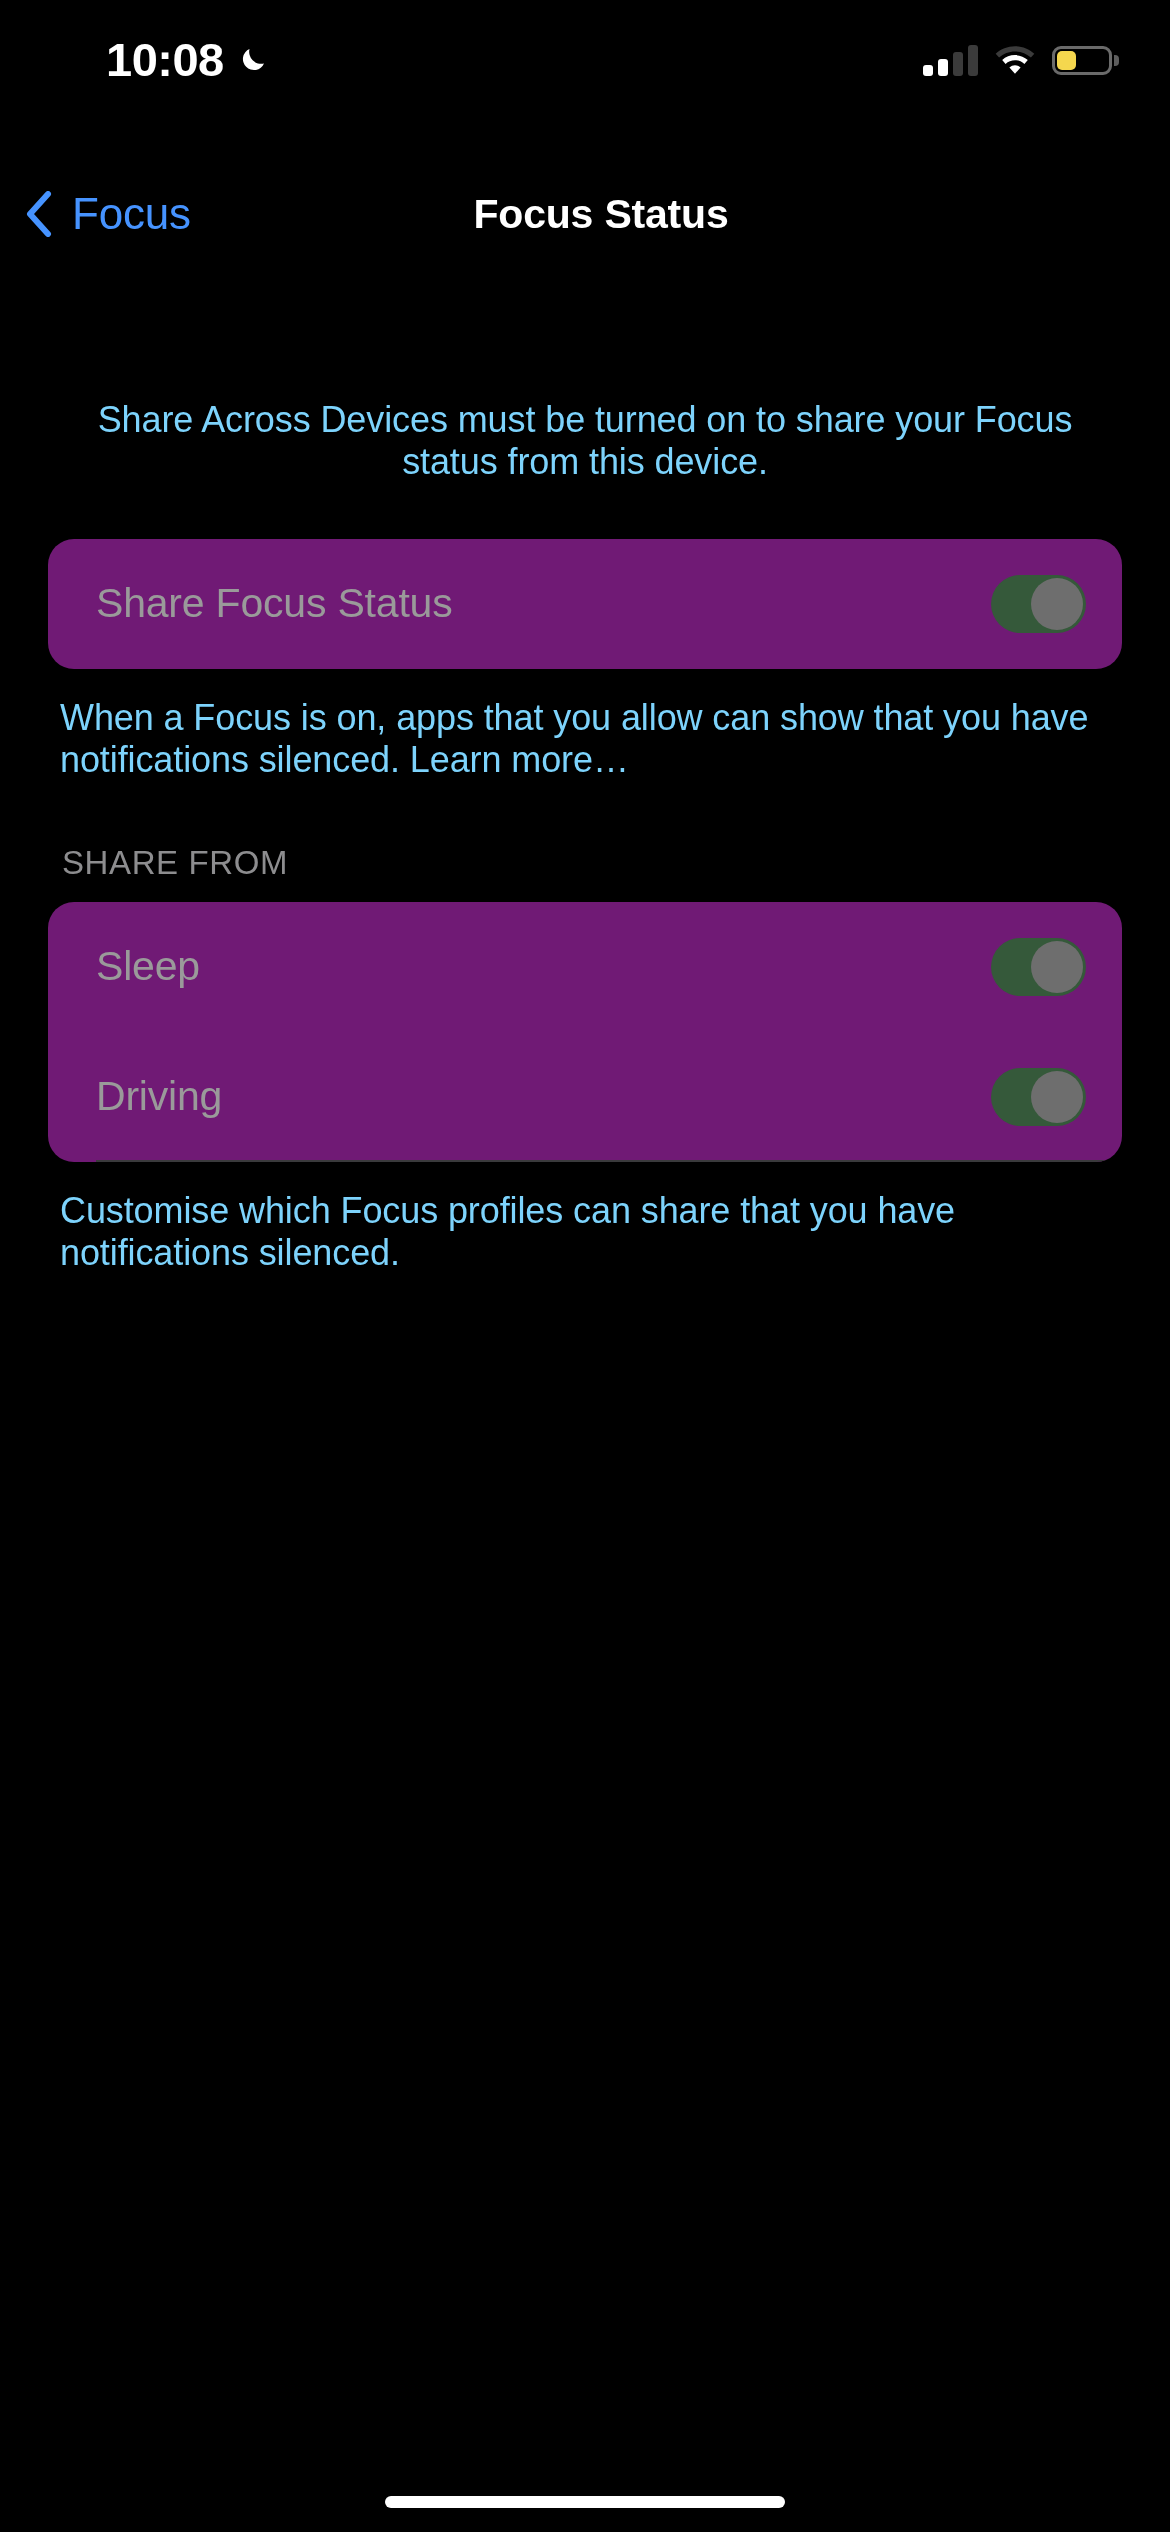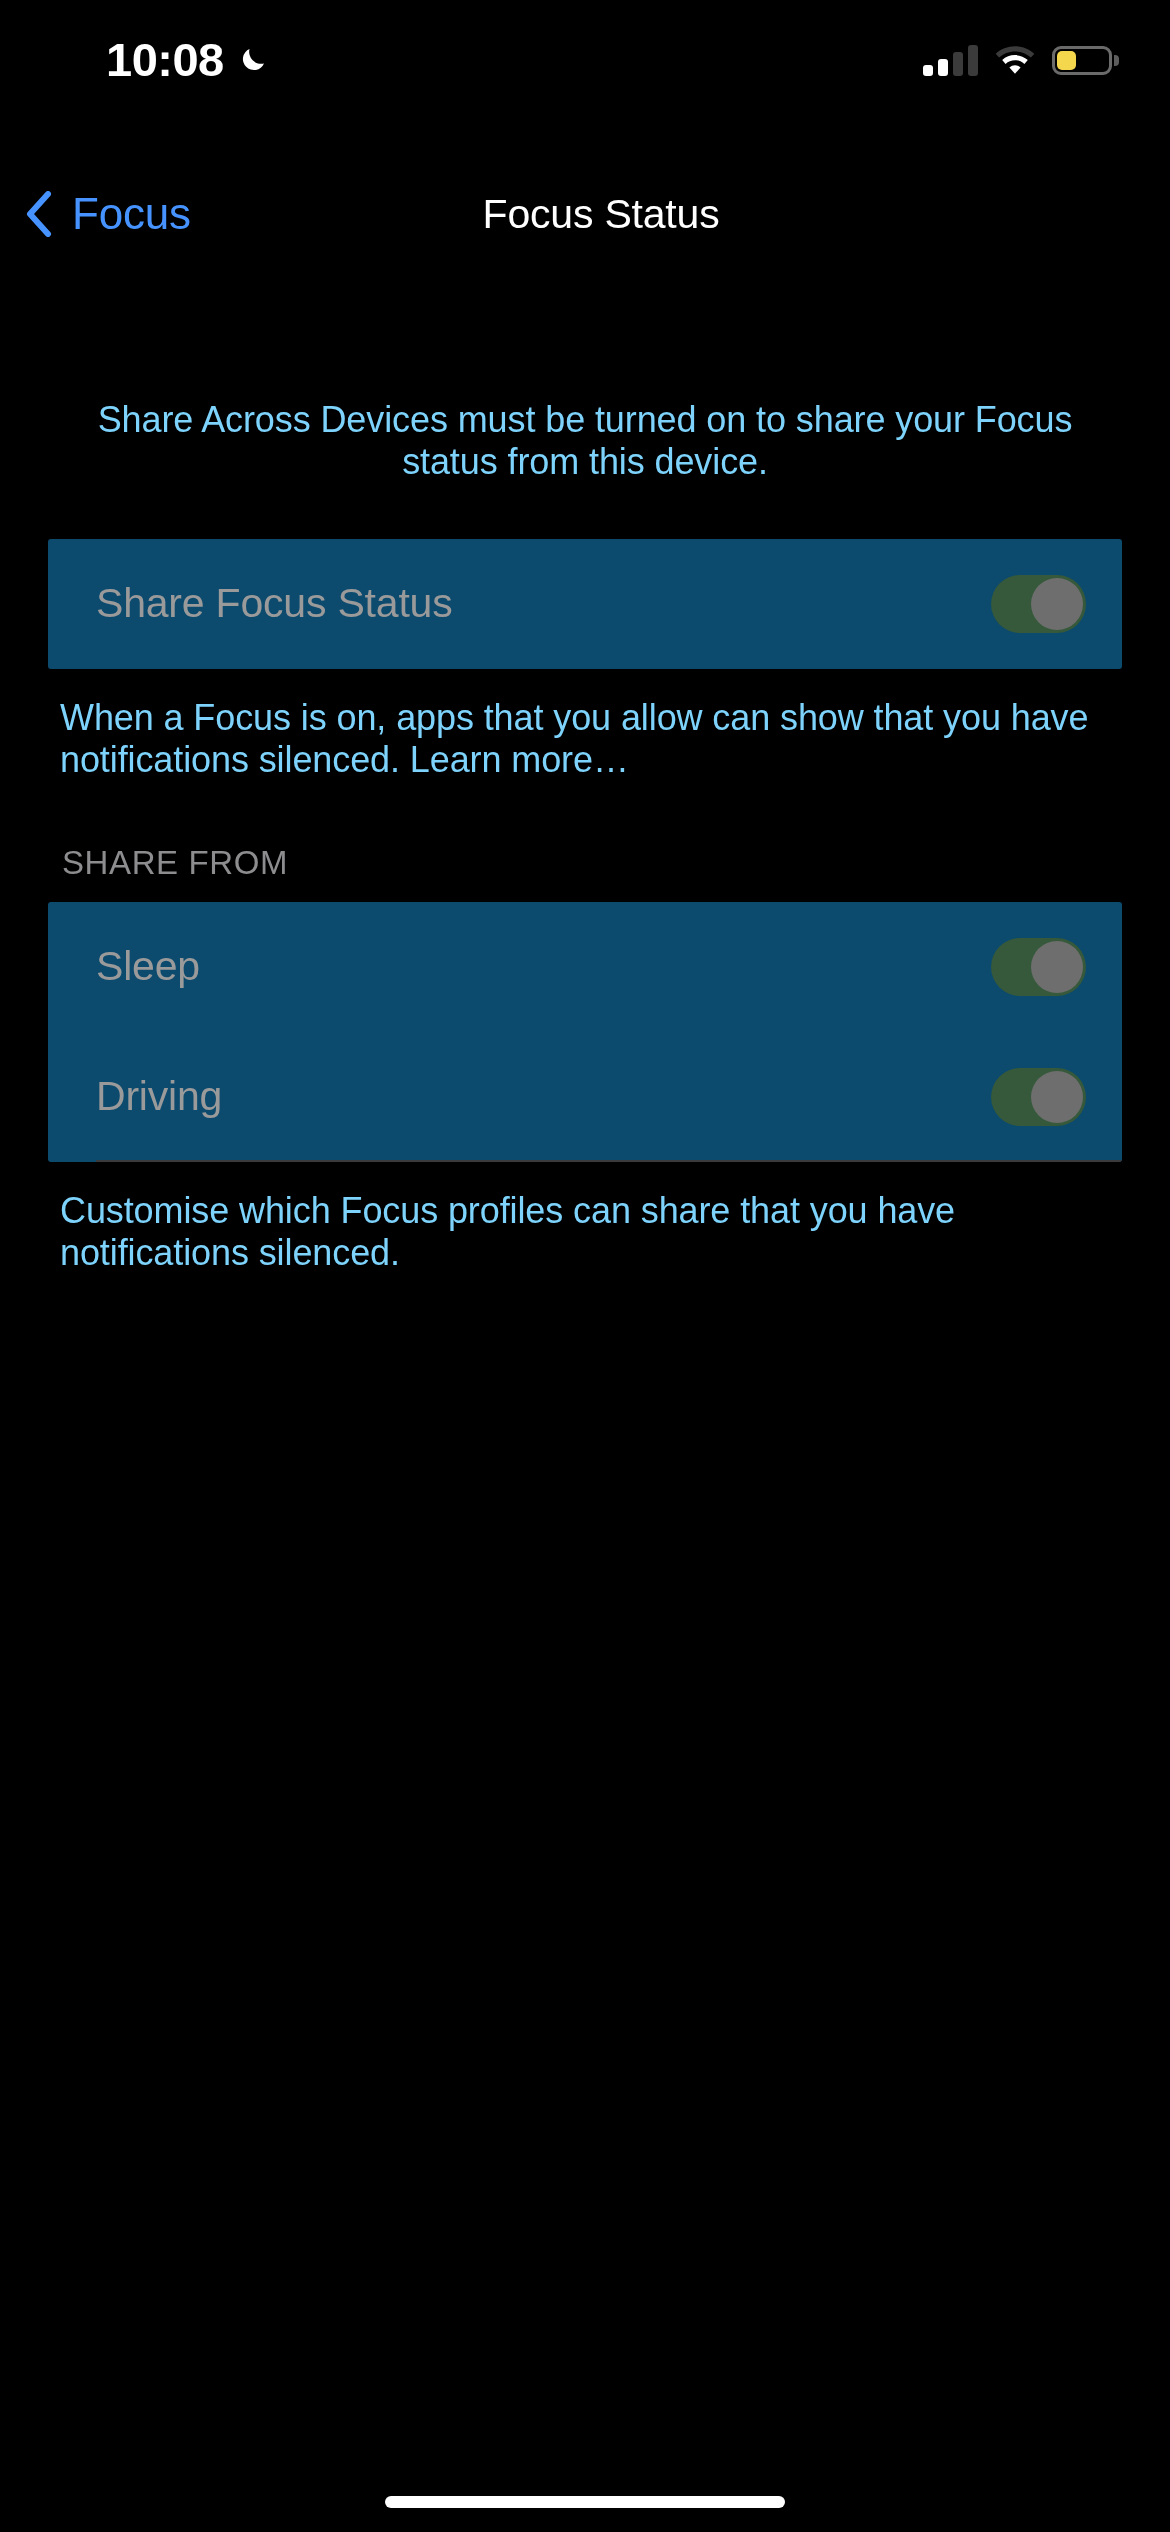--- a/index.html
+++ b/index.html
@@ -143,21 +143,21 @@
   }
   .nav-title {
     position: absolute;
     left: 0; top: 0;
     width: 1170px;
     height: 78px;
     display: flex;
     align-items: center;
     justify-content: center;
     font-size: 41px;
-    font-weight: 400;
+    font-weight: 700;
     color: #ffffff;
     letter-spacing: -0.2px;
     padding-left: 32px;
   }
 
   
   .content {
     position: absolute;
     top: 253px;
     left: 0;
@@ -172,22 +172,22 @@
     letter-spacing: -0.1px;
   }
 
   .header-note {
     text-align: center;
     padding: 146px 72px 0 72px;
   }
 
   .group {
     margin: 0 48px;
-    background: #0c4a6e;
-    border-radius: 3px;
+    background: #701a75;
+    border-radius: 26px;
     overflow: hidden;
   }
 
   .row {
     position: relative;
     display: flex;
     align-items: center;
     justify-content: space-between;
     height: 130px;
     padding: 0 36px 0 48px;

